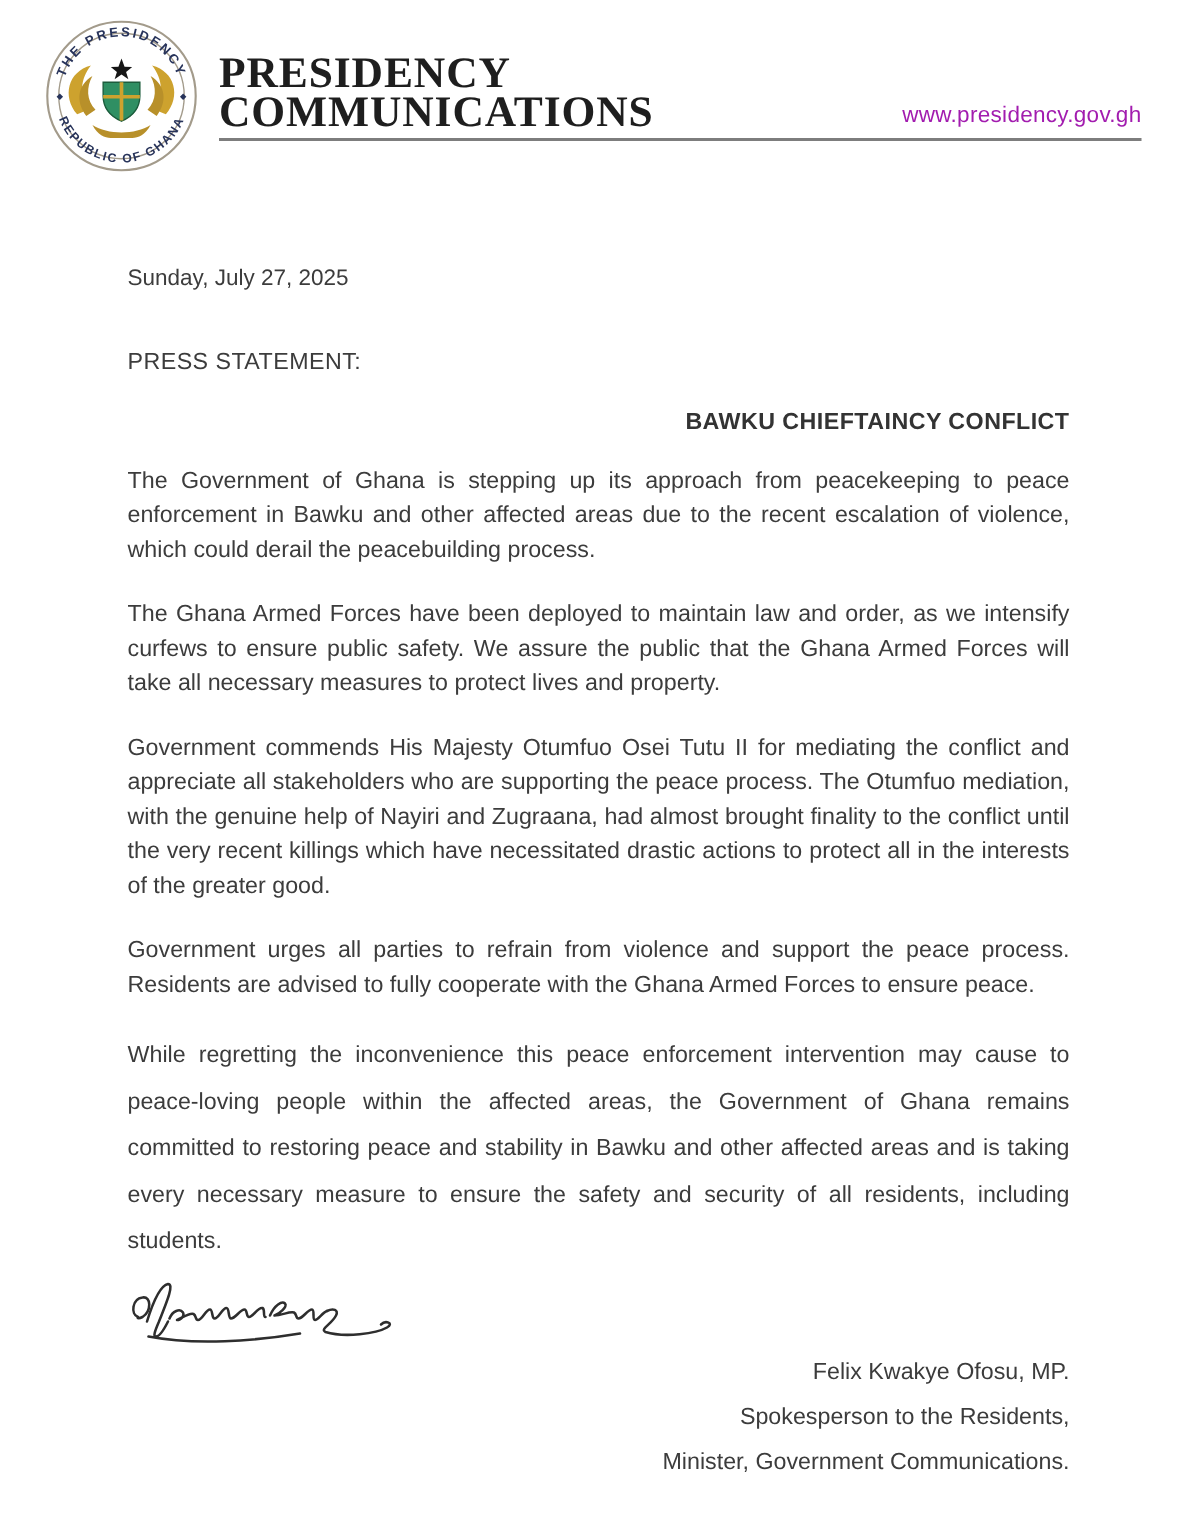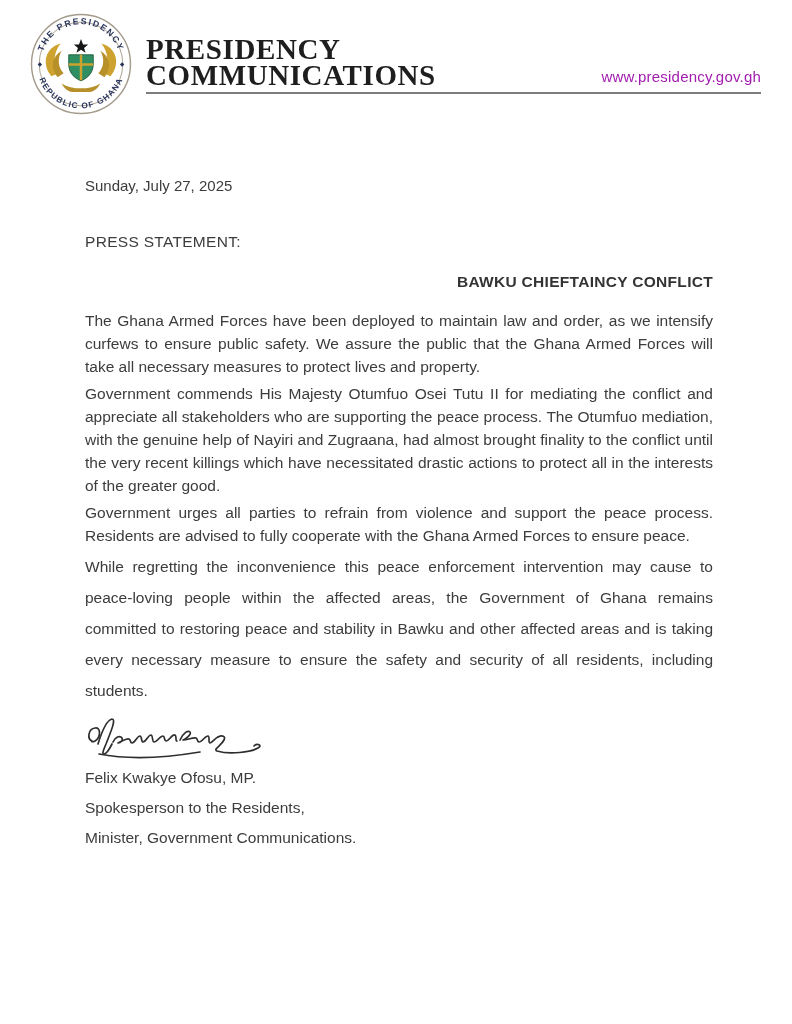--- a/index.html
+++ b/index.html
@@ -76,41 +76,41 @@
     margin-top: 20px;
     font-size: 15.5px;
     line-height: 20px;
     font-weight: 700;
     text-align: right;
     letter-spacing: 0.3px;
     color: #333333;
   }
 
   .body-text p {
-    margin-top: 4px;
+    margin-top: 20px;
     font-size: 15.5px;
     line-height: 23px;
     text-align: justify;
     color: #3c3c3c;
   }
   .body-text p:first-child { margin-top: 17px; }
   .body-text p.loose { line-height: 31px; }
 
   .signature {
     margin-top: 5px;
     width: 185px; height: 50px;
     display: block;
   }
 
   .signoff {
     margin-top: 2px;
     font-size: 15.5px;
     color: #3c3c3c;
   }
-  .signoff div { line-height: 30px; }
+  .signoff div { line-height: 30px; text-align: right; }
 </style>
 </head>
 <body>
 
 <div class="page">
 
   <div class="letterhead">
 
     <svg class="seal" viewBox="0 0 100 100" aria-hidden="true">
       <circle cx="50" cy="50" r="48.5" fill="#ffffff" stroke-width="1.4" stroke="#a39b8b"></circle>
@@ -158,20 +158,21 @@
 
   <div class="content">
 
     <div class="date-line">Sunday, July 27, 2025</div>
 
     <div class="press-label">PRESS STATEMENT:</div>
 
     <div class="doc-title">BAWKU CHIEFTAINCY CONFLICT</div>
 
     <div class="body-text">
+      <p>The Government of Ghana is stepping up its approach from peacekeeping to peace enforcement in Bawku and other affected areas due to the recent escalation of violence, which could derail the peacebuilding process.</p>
       <p>The Ghana Armed Forces have been deployed to maintain law and order, as we intensify curfews to ensure public safety. We assure the public that the Ghana Armed Forces will take all necessary measures to protect lives and property.</p>
       <p>Government commends His Majesty Otumfuo Osei Tutu II for mediating the conflict and appreciate all stakeholders who are supporting the peace process. The Otumfuo mediation, with the genuine help of Nayiri and Zugraana, had almost brought finality to the conflict until the very recent killings which have necessitated drastic actions to protect all in the interests of the greater good.</p>
       <p>Government urges all parties to refrain from violence and support the peace process. Residents are advised to fully cooperate with the Ghana Armed Forces to ensure peace.</p>
       <p class="loose">While regretting the inconvenience this peace enforcement intervention may cause to peace-loving people within the affected areas, the Government of Ghana remains committed to restoring peace and stability in Bawku and other affected areas and is taking every necessary measure to ensure the safety and security of all residents, including students.</p>
     </div>
 
     <svg class="signature" viewBox="0 0 185 50" aria-hidden="true">
       <g fill="none" stroke="#2e2e2e" stroke-width="1.7" stroke-linecap="round" stroke-linejoin="round">
 
         <path d="M7,30 C2,28 3,18 10,17 C16,16 16,26 10,30 C8,31 6,31 7,30 Z"></path>

